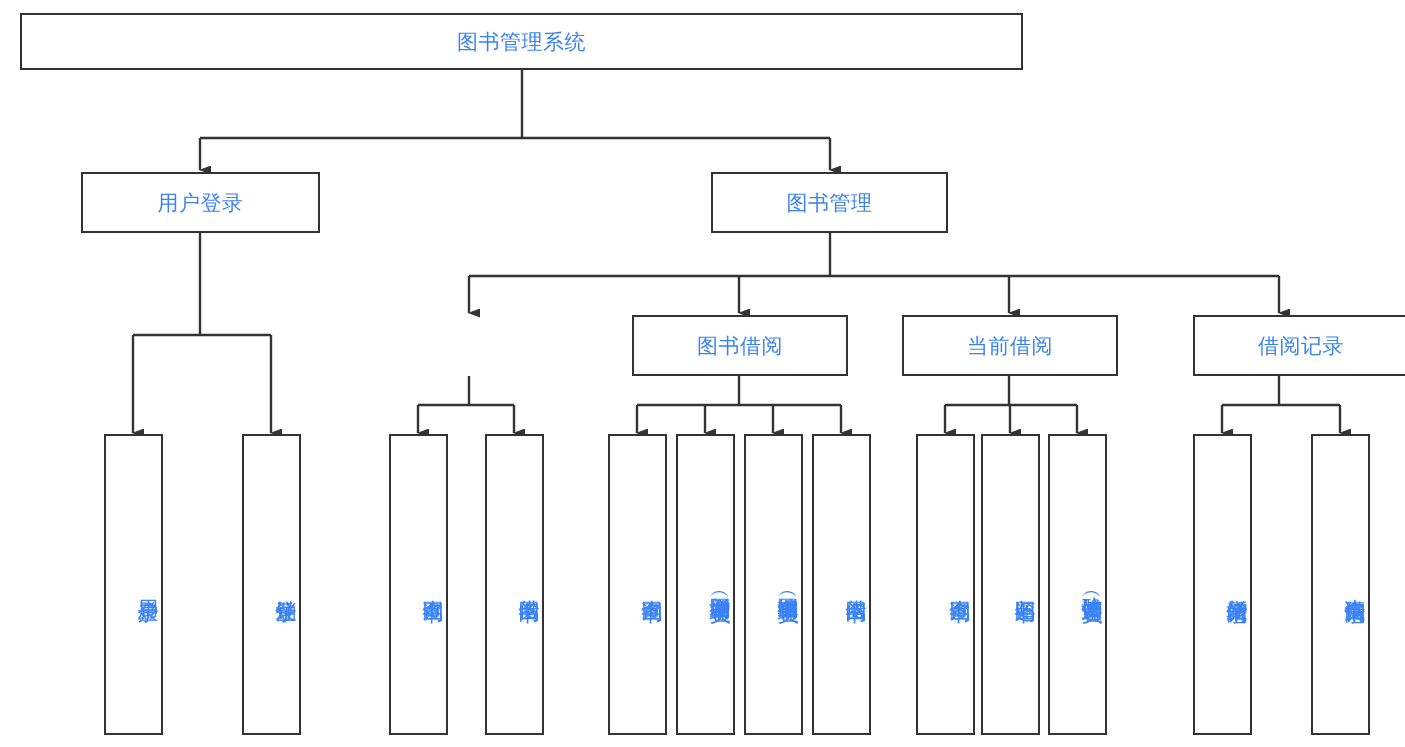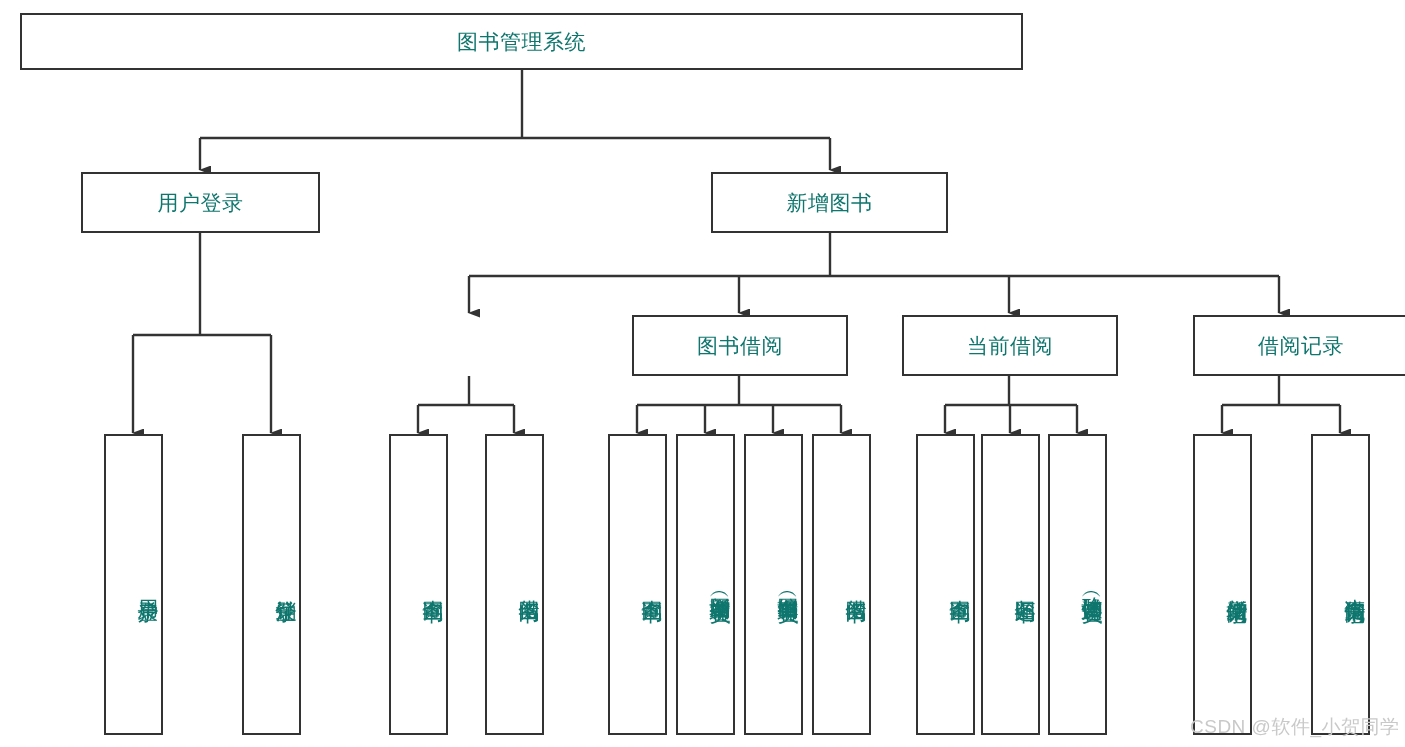--- a/index.html
+++ b/index.html
@@ -26,21 +26,21 @@
     pointer-events: none;
   }
   .node {
     position: absolute;
     box-sizing: border-box;
     background: #ffffff;
     border: 2px solid #333333;
     display: flex;
     align-items: center;
     justify-content: center;
-    color: #0f766e;
+    color: #3b82f6;
   }
   .node.h {
     font-size: 21px;
     line-height: 1.2;
     letter-spacing: 0.5px;
     white-space: nowrap;
   }
   .node.v {
     writing-mode: vertical-rl;
     text-orientation: upright;
@@ -125,21 +125,21 @@
   </svg>
 
   <div class="node h root" style="left:20px; top:13px; width:1003px; height:57px;">
     <span>图书管理系统</span>
   </div>
 
   <div class="node h" style="left:81px; top:172px; width:239px; height:61px;">
     <span>用户登录</span>
   </div>
   <div class="node h" style="left:711px; top:172px; width:237px; height:61px;">
-    <span>新增图书</span>
+    <span>图书管理</span>
   </div>
 
   <div class="node h" style="left:902px; top:315px; width:216px; height:61px;">
     <span>当前借阅</span>
   </div>
   <div class="node h" style="left:632px; top:315px; width:216px; height:61px;">
     <span>图书借阅</span>
   </div>
   <div class="node h" style="left:1172px; top:315px; width:216px; height:61px;margin-left:21px;">
     <span>借阅记录</span>
@@ -182,15 +182,14 @@
     <span class="vlabel">确认归还（管理员）</span>
   </div>
 
   <div class="node v" style="left:1193px; top:434px; width:59px; height:301px;">
     <span class="vlabel">新增借阅记录</span>
   </div>
   <div class="node v" style="left:1311px; top:434px; width:59px; height:301px;">
     <span class="vlabel">查询借阅记录</span>
   </div>
 
-  <div class="watermark" style="left:1190px; top:714px;">CSDN @软件_小贺同学</div>
 
 </div>
 
 </body></html>

